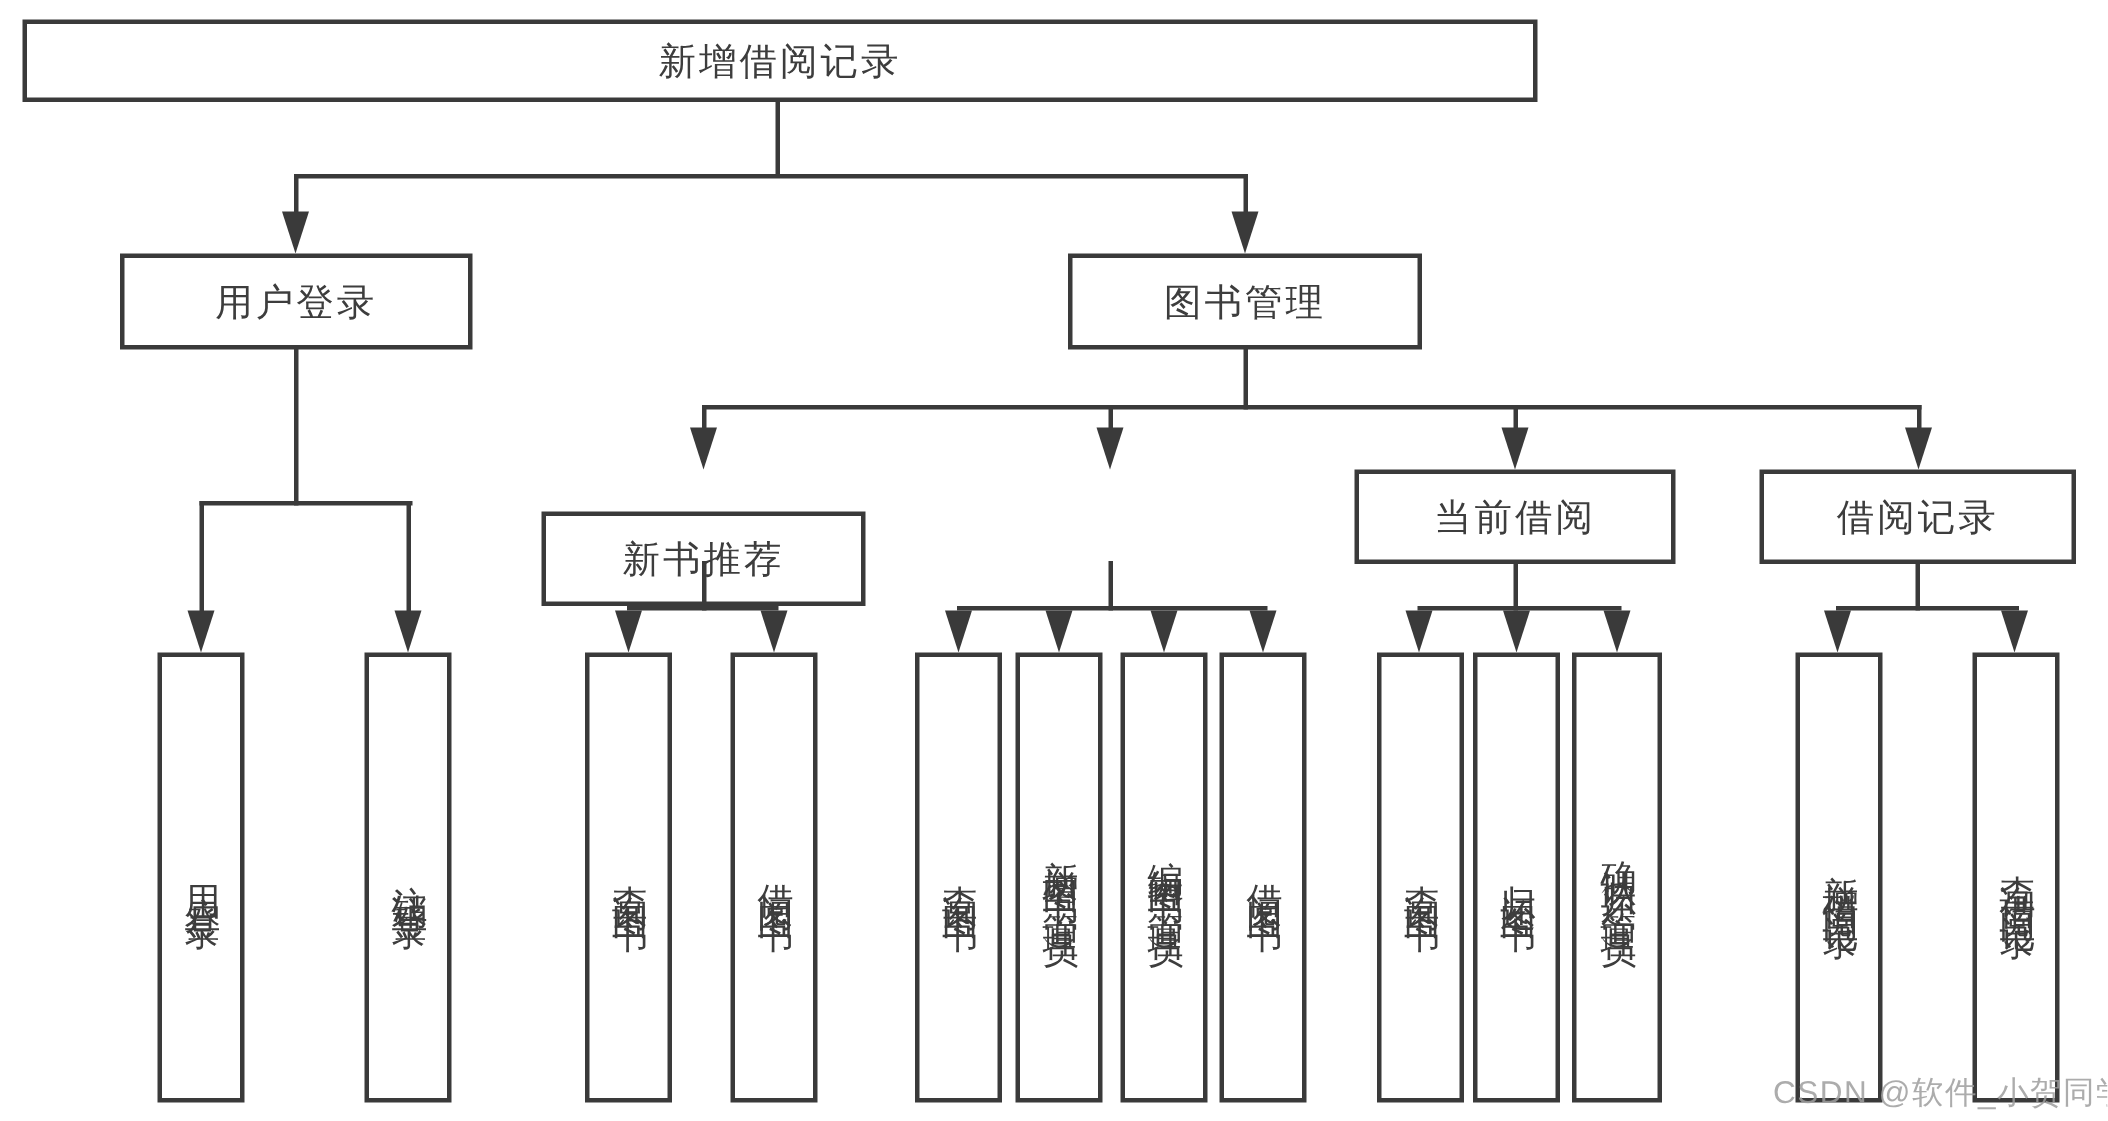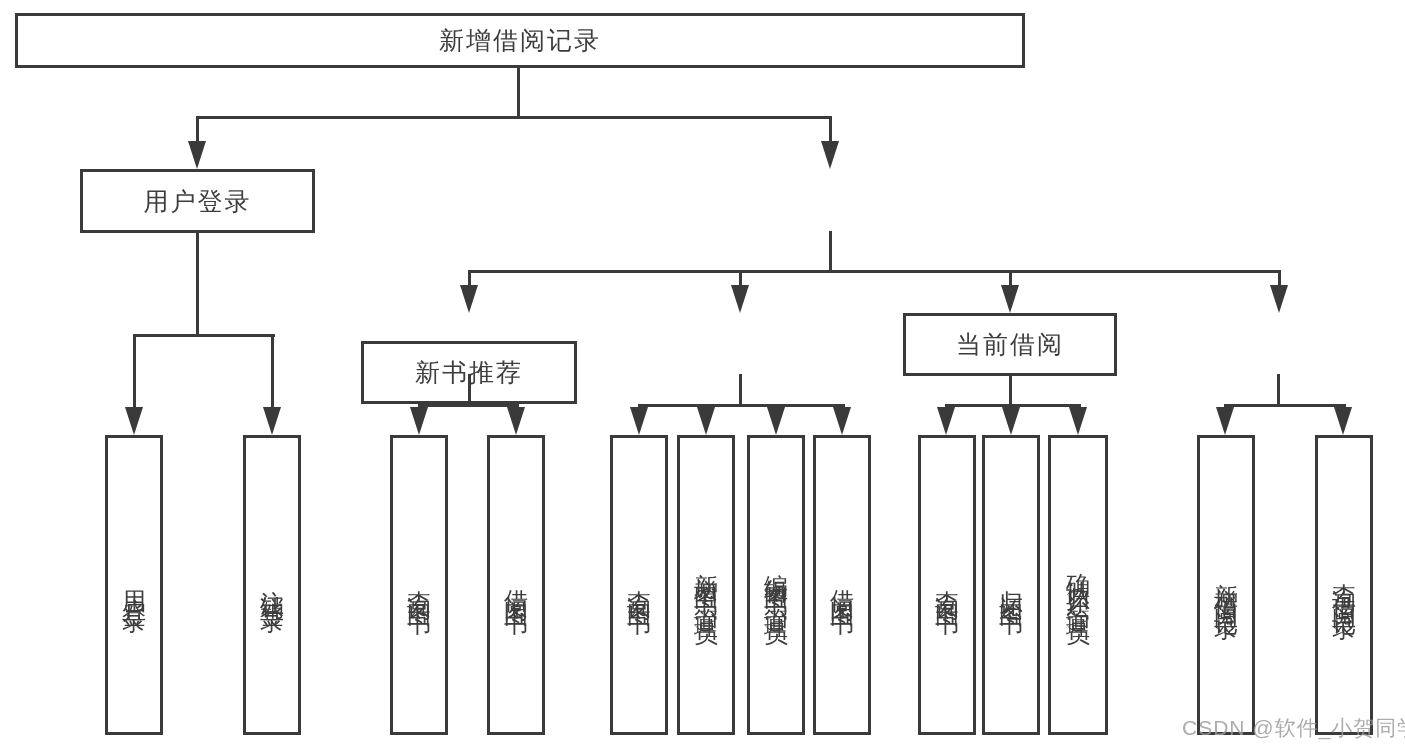--- a/index.html
+++ b/index.html
@@ -87,20 +87,21 @@
   <div class="hline" style="left:196px; top:116px; width:636px;"></div>
 
   <div class="vline" style="left:196px; top:116px; height:32px;"></div>
   <div class="arrow" style="left:188px; top:141px;"></div>
 
   <div class="vline" style="left:829px; top:116px; height:32px;"></div>
   <div class="arrow" style="left:821px; top:141px;"></div>
 
   <div class="hbox" style="left:80px; top:169px; width:235px; height:64px;">用户登录</div>
 
+  <div class="hbox" style="left:712px; top:169px; width:236px; height:64px;">图书管理</div>
 
   <div class="vline" style="left:196px; top:231px; height:106px;"></div>
   <div class="hline" style="left:133px; top:334px; width:142px;"></div>
   <div class="vline" style="left:133px; top:334px; height:76px;"></div>
   <div class="arrow" style="left:125px; top:407px;"></div>
   <div class="vline" style="left:271px; top:334px; height:76px;"></div>
   <div class="arrow" style="left:263px; top:407px;"></div>
 
   <div class="vline" style="left:829px; top:231px; height:42px;"></div>
   <div class="hline" style="left:468px; top:270px; width:813px;"></div>
@@ -109,20 +110,21 @@
   <div class="arrow" style="left:460px; top:285px;"></div>
   <div class="vline" style="left:739px; top:270px; height:18px;"></div>
   <div class="arrow" style="left:731px; top:285px;"></div>
   <div class="vline" style="left:1009px; top:270px; height:18px;"></div>
   <div class="arrow" style="left:1001px; top:285px;"></div>
   <div class="vline" style="left:1278px; top:270px; height:18px;"></div>
   <div class="arrow" style="left:1270px; top:285px;"></div>
 
   <div class="hbox" style="left:361px; top:313px; width:216px; height:63px;margin-top:28px;">新书推荐</div>
   <div class="hbox" style="left:903px; top:313px; width:214px; height:63px;text-align:center;">当前借阅</div>
+  <div class="hbox" style="left:1173px; top:313px; width:211px; height:63px;">借阅记录</div>
 
   <div class="vline" style="left:468px; top:374px; height:33px;"></div>
   <div class="hline" style="left:418px; top:404px; width:101px;"></div>
   <div class="arrow" style="left:410px; top:407px;"></div>
   <div class="arrow" style="left:507px; top:407px;"></div>
 
   <div class="vline" style="left:739px; top:374px; height:33px;"></div>
   <div class="hline" style="left:638px; top:404px; width:207px;"></div>
   <div class="arrow" style="left:630px; top:407px;"></div>
   <div class="arrow" style="left:697px; top:407px;"></div>

